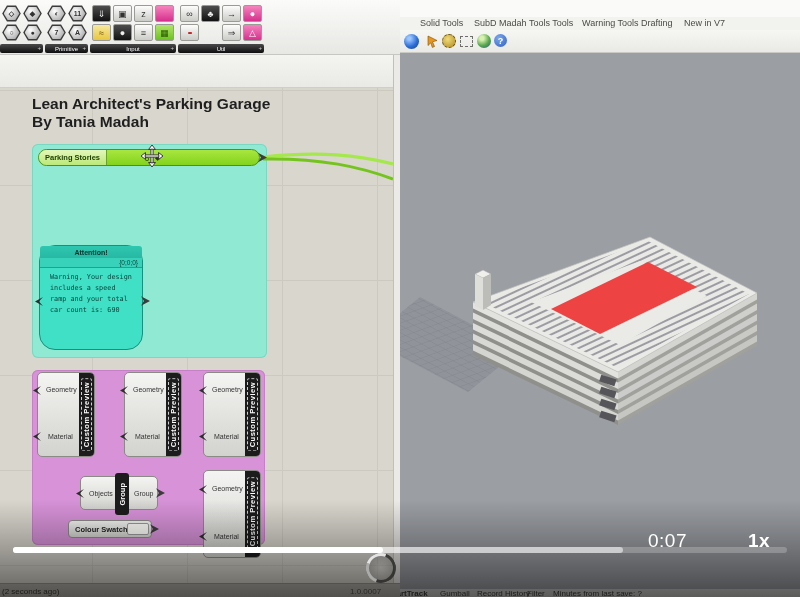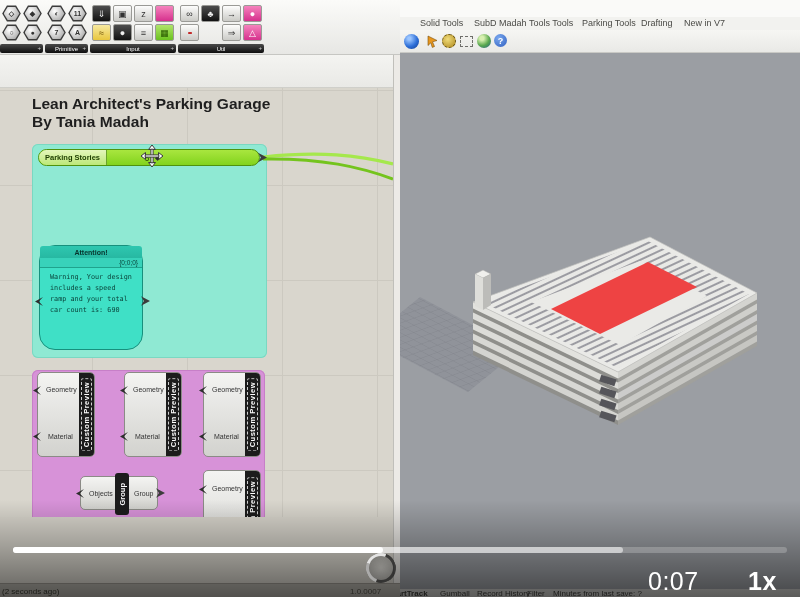--- a/index.html
+++ b/index.html
@@ -3,21 +3,21 @@
 <meta charset="utf-8">
 <style>
 *{box-sizing:border-box;margin:0;padding:0}
 body{background:#000}
 #app{position:relative;width:800px;height:597px;overflow:hidden;font-family:"Liberation Sans",sans-serif;background:#9b9ea3}
 .abs{position:absolute}
 
 .gh{position:absolute;left:0;top:0;width:400px;height:597px;background:#d8d5cc;z-index:2}
 .tb1{position:absolute;left:0;top:0;width:400px;height:55px;background:linear-gradient(#fbfbf9,#e7e7e4);border-bottom:1px solid #c6c6c2}
 .tb2{position:absolute;left:0;top:55px;width:400px;height:33px;background:linear-gradient(#f4f4f1,#e9e9e6);border-bottom:1px solid #cfcfca}
-.canvas{position:absolute;left:0;top:88px;width:393px;height:429px;background:#d9d6cd;background-image:linear-gradient(#ccc9c0 1px,transparent 1px),linear-gradient(90deg,#ccc9c0 1px,transparent 1px);background-size:95px 95px;background-position:-3px 2px;overflow:hidden}
+.canvas{position:absolute;left:0;top:88px;width:393px;height:495px;background:#d9d6cd;background-image:linear-gradient(#ccc9c0 1px,transparent 1px),linear-gradient(90deg,#ccc9c0 1px,transparent 1px);background-size:95px 95px;background-position:-3px 2px;overflow:hidden}
 .ghborder{position:absolute;left:393px;top:55px;width:7px;height:528px;background:#eceae6;border-left:1px solid #c0bfba}
 .ghstatus{position:absolute;left:0;top:583px;width:400px;height:14px;background:#b6b3ab;border-top:1px solid #9c9992;font-size:8px;color:#38382f}
 .hexb{width:19px;height:17px;clip-path:polygon(26% 3%,74% 3%,99% 50%,74% 97%,26% 97%,1% 50%);background:#3b3b3b;display:flex;align-items:center;justify-content:center;position:absolute}
 .hex{width:16px;height:14px;clip-path:polygon(26% 3%,74% 3%,99% 50%,74% 97%,26% 97%,1% 50%);background:radial-gradient(circle at 35% 30%,#fff,#c2c2c2 55%,#8a8a8a);font-size:7px;font-weight:bold;color:#333;display:flex;align-items:center;justify-content:center}
 .tile{width:19px;height:17px;border:1px solid #9a9a96;border-radius:2px;background:linear-gradient(#fdfdfc,#cbcbc7);font-size:9px;color:#333;display:flex;align-items:center;justify-content:center;position:absolute}
 .tile.dark{background:linear-gradient(#4d4d4d,#121212);color:#eee}
 .tile.pink{background:linear-gradient(#f583bd,#d6318d);color:#fff}
 .tile.yellow{background:linear-gradient(#f7e9a0,#e8c63e);color:#6b4e00}
 .tile.green{background:linear-gradient(#b0e56a,#6cc220);color:#2a5a00}
 .tile.redg{color:#c01818;font-size:8px;letter-spacing:-1px}
@@ -49,35 +49,35 @@
 .rmenu{position:absolute;left:0;top:17px;width:400px;height:13px;background:#f2f2ef}
 .rmenu span{position:absolute;font-size:9px;color:#4a4a46;top:1px;white-space:nowrap}
 .rtool{position:absolute;left:0;top:30px;width:400px;height:23px;background:linear-gradient(#f6f6f3,#e9e9e6);border-bottom:1px solid #c9c9c5}
 .rstatus{position:absolute;left:0;top:589px;width:400px;height:8px;background:#cbcbc8;overflow:hidden}
 .rstatus span{position:absolute;top:0;font-size:8px;color:#3c3c38;white-space:nowrap}
 
 .shade{position:absolute;left:0;right:0;top:500px;height:97px;background:linear-gradient(rgba(0,0,0,0) 0%,rgba(0,0,0,.28) 52%,rgba(0,0,0,.55) 100%);z-index:40;pointer-events:none}
 .ptrack{position:absolute;left:13px;top:547px;width:774px;height:6px;border-radius:3px;background:rgba(255,255,255,.22);z-index:60}
 .pbuf{position:absolute;left:0;top:0;height:6px;width:610px;border-radius:3px;background:rgba(255,255,255,.55)}
 .pfill{position:absolute;left:0;top:0;height:6px;width:370px;border-radius:3px;background:#fff}
-.vtime{position:absolute;top:567px;font-size:25px;color:#fff;z-index:60;letter-spacing:.5px}
+.vtime{position:absolute;top:530px;font-size:19px;color:#fff;z-index:60;letter-spacing:.5px}
 .spinner{position:absolute;left:366px;top:553px;width:30px;height:30px;border-radius:50%;border:3.5px solid rgba(25,25,25,.65);border-top-color:rgba(240,240,240,.9);border-left-color:rgba(190,190,190,.75);background:radial-gradient(circle,rgba(150,150,150,.35),rgba(70,70,70,.4));transform:rotate(-25deg);z-index:55}
 </style>
 </head>
 <body>
 
 <div id="app">
 
   <div class="rh">
     <div class="rtop"></div>
     <div class="rmenu">
       <span style="left:20px">Solid Tools</span>
       <span style="left:74px">SubD Madah</span>
       <span style="left:129px">Tools Tools</span>
-      <span style="left:182px">Parking Tools</span>
+      <span style="left:182px">Warning Tools</span>
       <span style="left:241px">Drafting</span>
       <span style="left:284px">New in V7</span>
     </div>
     <div class="rtool">
       <span class="abs" style="left:4px;top:4px;width:15px;height:15px;border-radius:50%;background:radial-gradient(circle at 35% 30%,#9cc6ff 10%,#2e6fd8 55%,#123a8a)"></span>
       <svg class="abs" style="left:26px;top:5px" width="13" height="13" viewBox="0 0 13 13">
           <polygon points="2,1 11,5.5 6.5,6.8 8.5,11.5 6.3,12.4 4.8,7.8 2,10.5" fill="#e8971e" stroke="#7a4d08" stroke-width="0.6"></polygon>
         </svg>
       <span class="abs" style="left:42px;top:4px;width:14px;height:14px;border-radius:50%;background:radial-gradient(circle at 40% 35%,#f0dc7a,#b08a20);border:1.5px dashed #6b5510"></span>
       <span class="abs" style="left:60px;top:6px;width:13px;height:11px;border:1px dashed #6e6e6a"></span>

